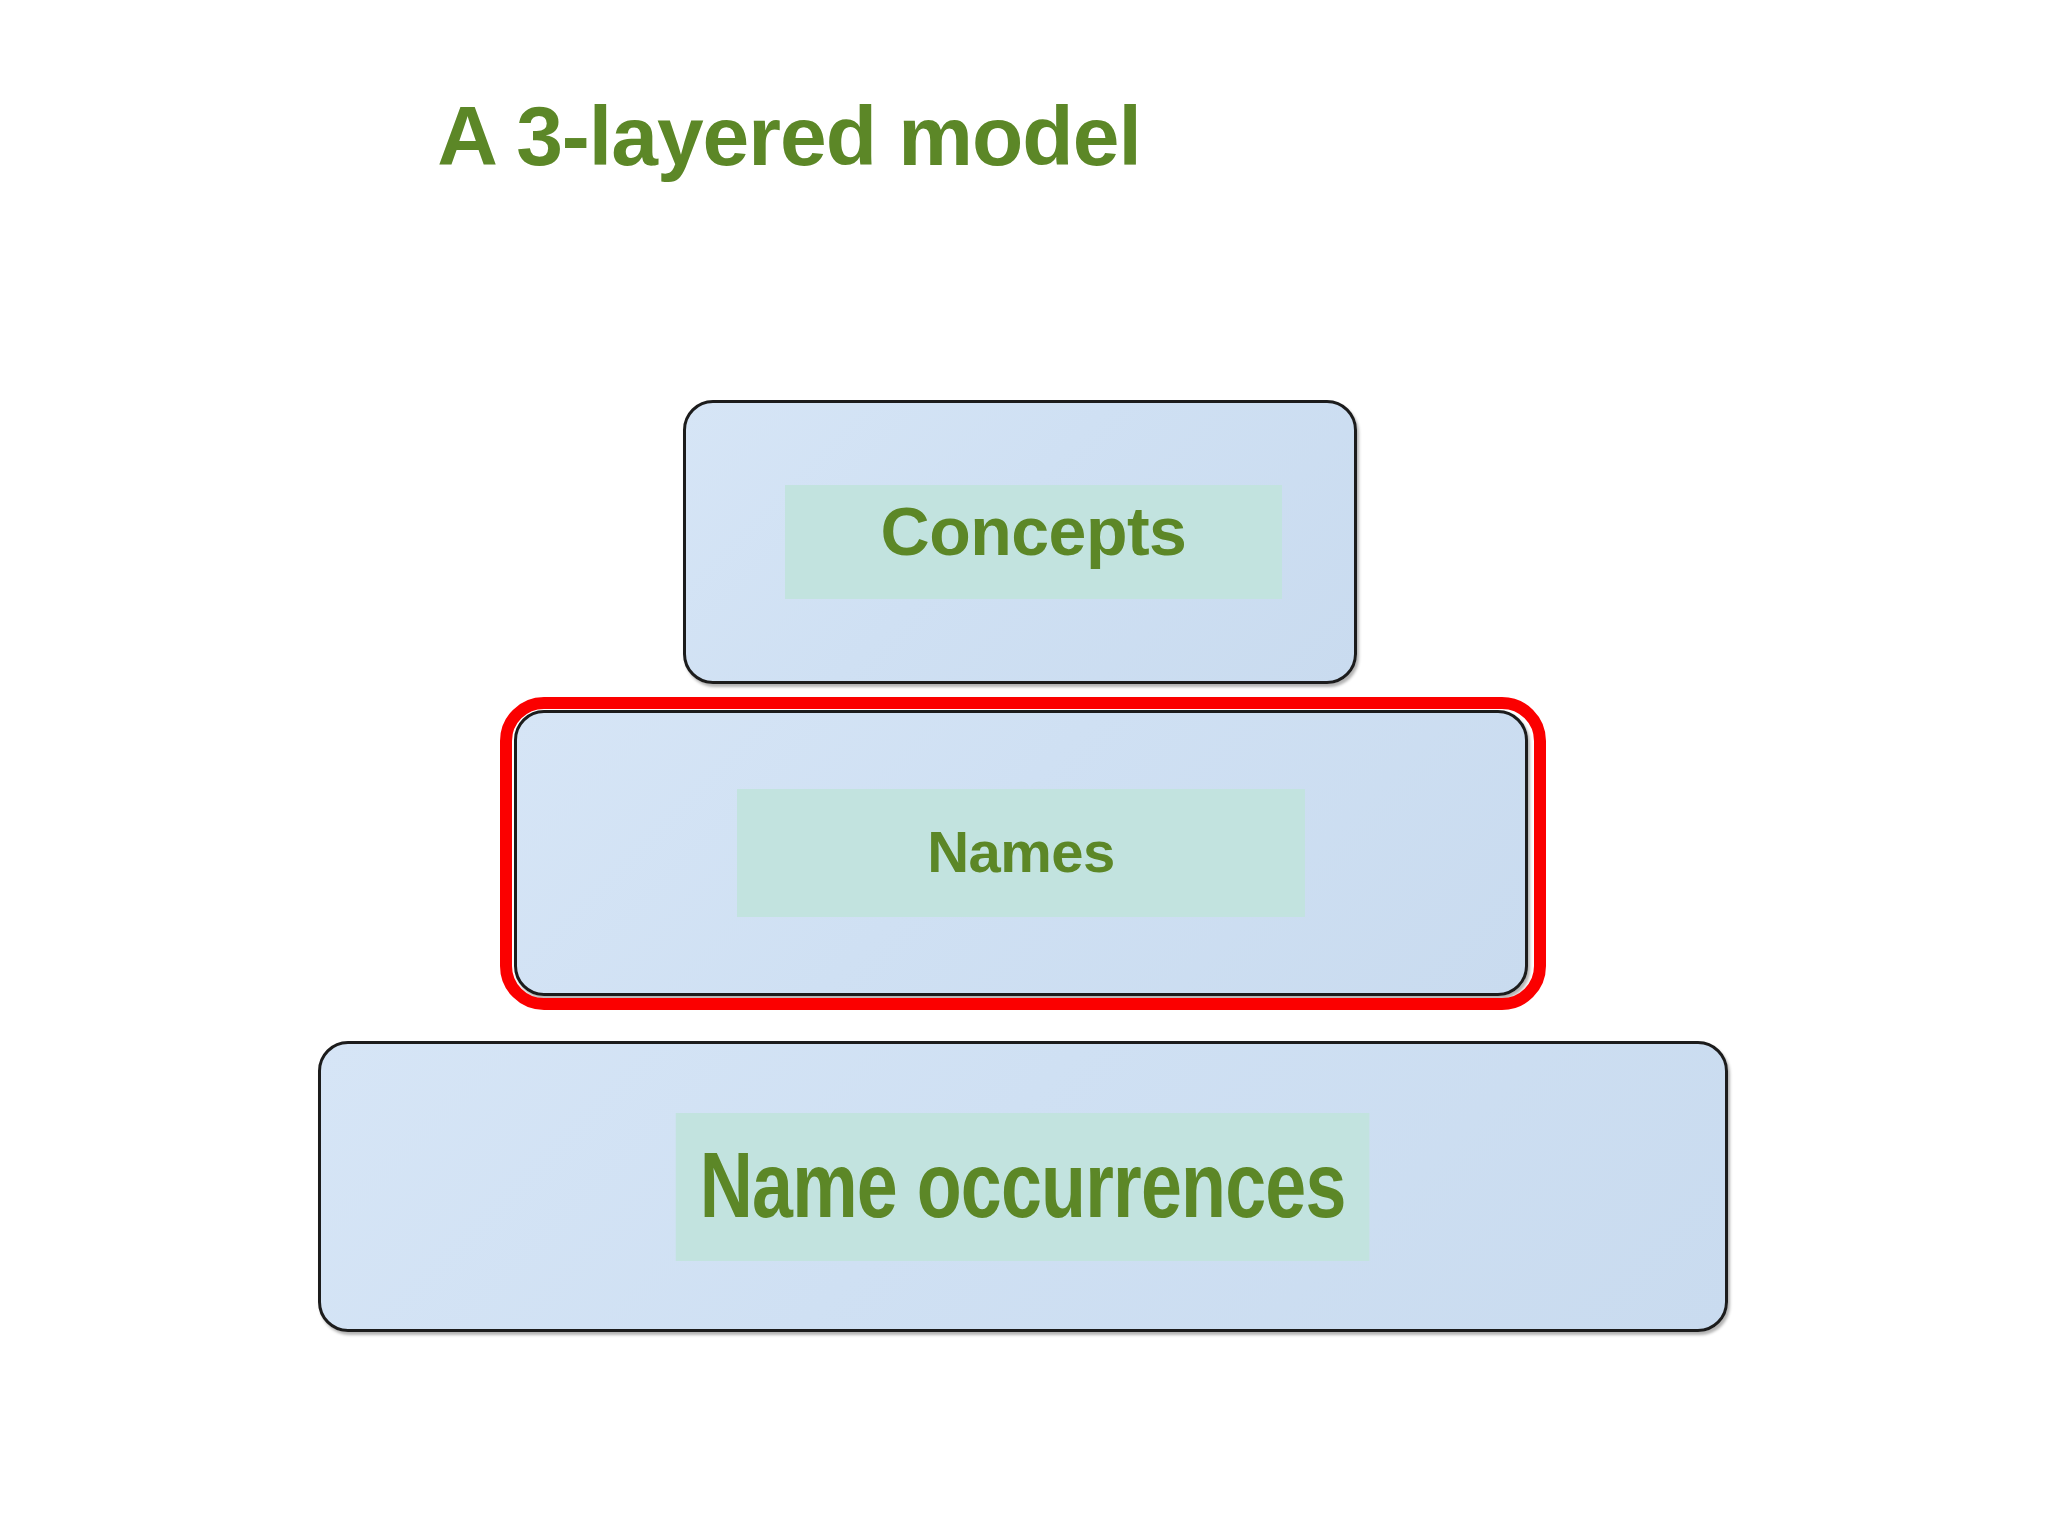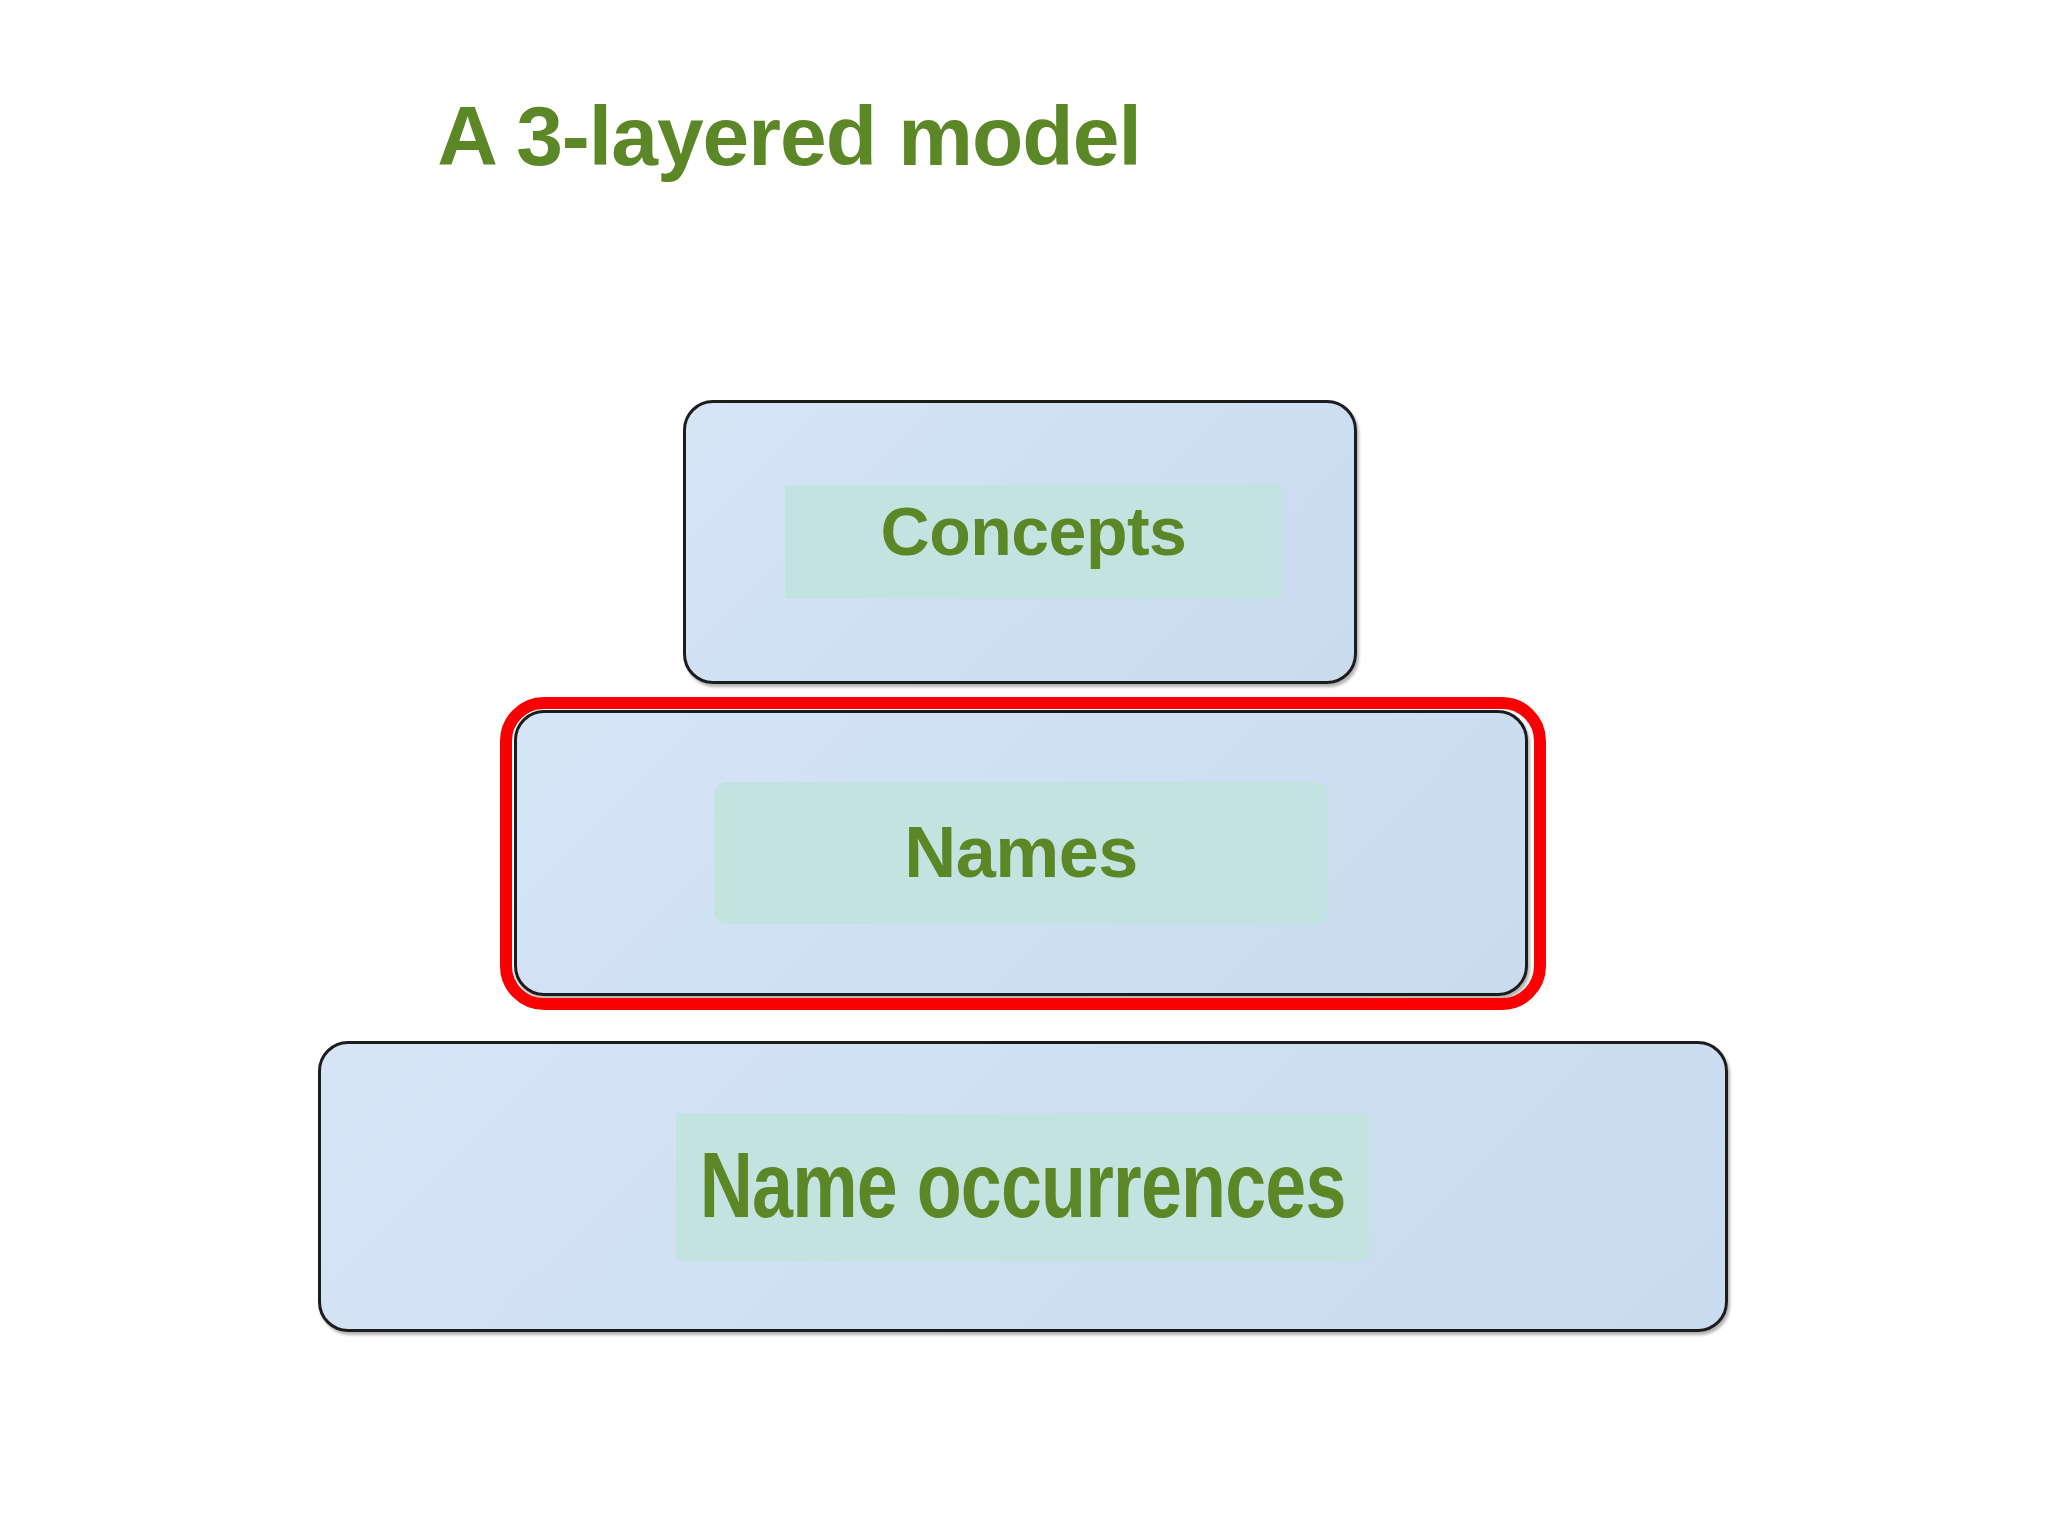--- a/index.html
+++ b/index.html
@@ -78,24 +78,23 @@
   }
 
   
   #box-names {
     left: 514px;
     top: 710px;
     width: 1014px;
     height: 286px;
   }
   #label-names {
-    font-size: 72px;
+    font-size: 58px;
     padding: 34px 190px 36px 190px;
     letter-spacing: -0.5px;
-    border-radius: 13px;
   }
   
   #names-highlight-ring {
     position: absolute;
     left: 500px;
     top: 697px;
     width: 1046px;
     height: 313px;
     box-sizing: border-box;
     border: 12px solid #fb0000;

